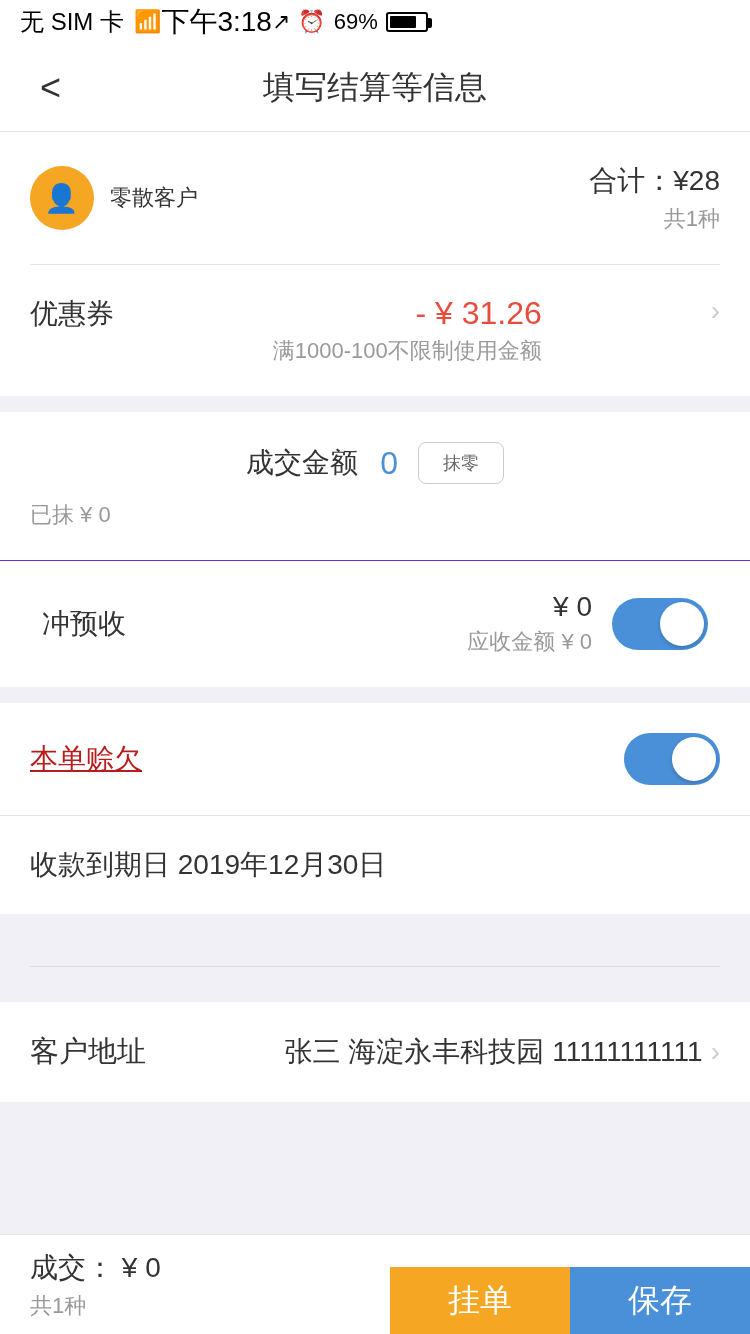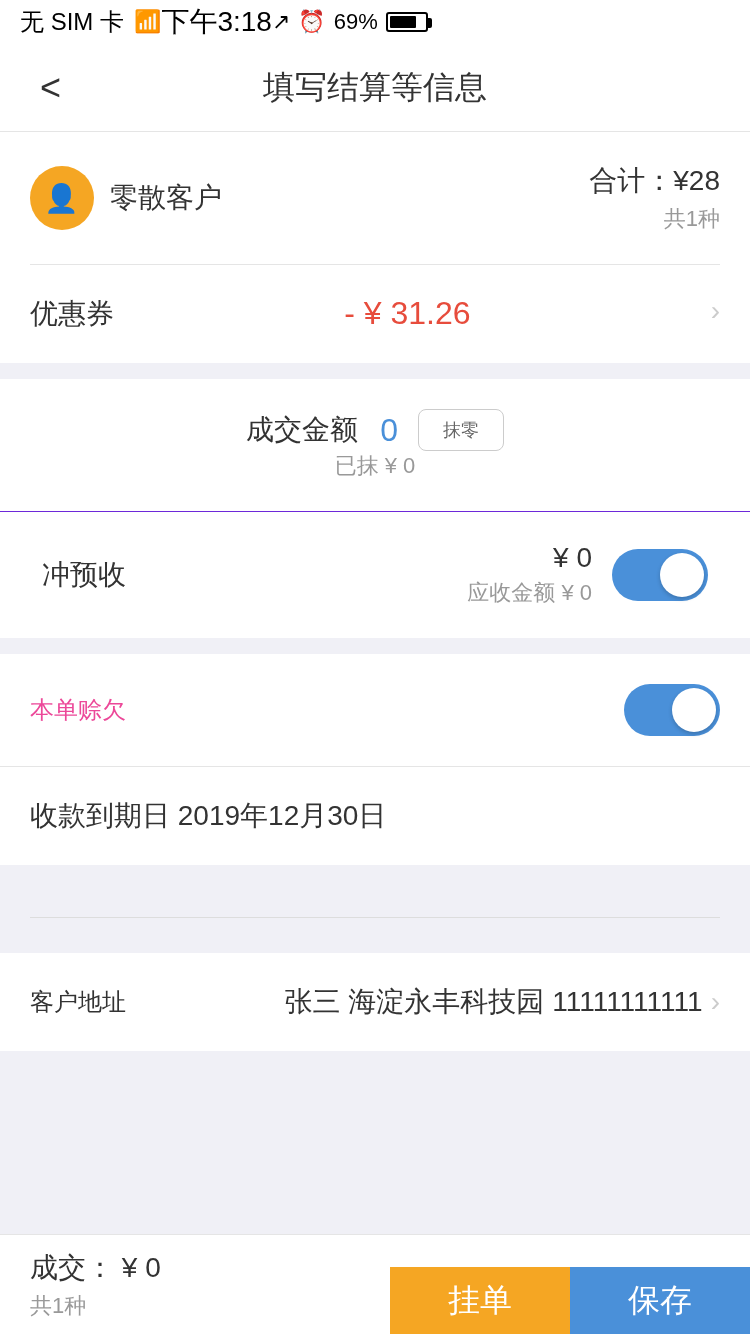--- a/index.html
+++ b/index.html
@@ -98,21 +98,21 @@
       background: #fff;
     }
     .customer-left { display: flex; align-items: center; gap: 16px; }
     .customer-avatar {
       width: 64px; height: 64px;
       border-radius: 50%;
       background: #f5a623;
       display: flex; align-items: center; justify-content: center;
       font-size: 28px; color: #fff;
     }
-    .customer-name { font-size: 28px; color: #333; font-family: Liberation Serif, serif; }
+    .customer-name { font-size: 22px; color: #333; font-family: Liberation Serif, serif; }
     .customer-right { text-align: right; }
     .customer-total { font-size: 28px; color: #333; }
     .customer-count { font-size: 22px; color: #999; margin-top: 4px; }
 
     
     .divider {
       height: 1px;
       background: #e5e5e5;
       margin: 0 30px;
     }
@@ -154,21 +154,21 @@
     }
     .round-btn {
       border: 1px solid #ccc;
       border-radius: 8px;
       padding: 8px 24px;
       font-size: 18px;
       color: #666;
       background: #fff;
       cursor: pointer;
     }
-    .deal-sub { font-size: 22px; color: #999; margin-top: 0; text-align: center; }
+    .deal-sub { font-size: 22px; color: #999; margin-top: 16px; text-align: left; }
 
     
     .prepay-section {
       background: #fff;
       padding: 30px 42px;
       border-top: 1px solid #6d28d9;
     }
     .prepay-row {
       display: flex;
       align-items: center;
@@ -200,21 +200,21 @@
     
     .credit-section {
       background: #fff;
       padding: 30px 30px;
     }
     .credit-row {
       display: flex;
       align-items: center;
       justify-content: space-between;
     }
-    .credit-label { font-size: 24px; color: #ec4899; }
+    .credit-label { font-size: 28px; color: #b91c1c; text-decoration: underline; }
 
     
     .due-section {
       background: #fff;
       padding: 30px 30px;
       border-top: 1px solid #e5e5e5;
     }
     .due-label { font-size: 28px; color: #333; }
 
     
@@ -245,21 +245,21 @@
     
     .address-section {
       background: #fff;
       padding: 30px 30px;
     }
     .address-row {
       display: flex;
       align-items: center;
       justify-content: space-between;
     }
-    .address-label { font-size: 24px; color: #333; min-width: 100px; }
+    .address-label { font-size: 29px; color: #333; min-width: 100px; }
     .address-value { font-size: 28px; color: #333; flex: 1; margin-left: 20px; }
     .address-right { display: flex; align-items: center; gap: 8px; }
 
     
     .bottom-bar {
       position: fixed;
       bottom: 0;
       width: 750px;
       height: 100px;
       background: #fff;
@@ -328,20 +328,21 @@
         <div class="customer-count">共1种</div>
       </div>
     </div>
 
     <div class="divider"></div>
 
     <div class="row-item">
       <span class="row-label">优惠券</span>
       <div style="text-align:right;">
         <div class="row-value-red">- ¥ 31.26</div>
+        <div class="row-sub">满1000-100不限制使用金额</div>
       </div>
       <span class="chevron" style="margin-left:10px;">›</span>
     </div>
   </div>
 
   <div class="card">
 
     <div class="deal-section">
       <div class="deal-row">
         <span class="deal-label">成交金额</span>

